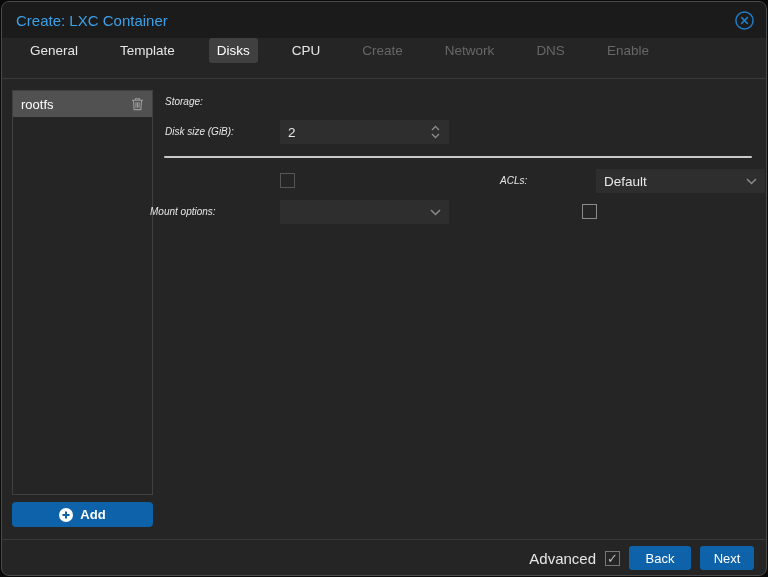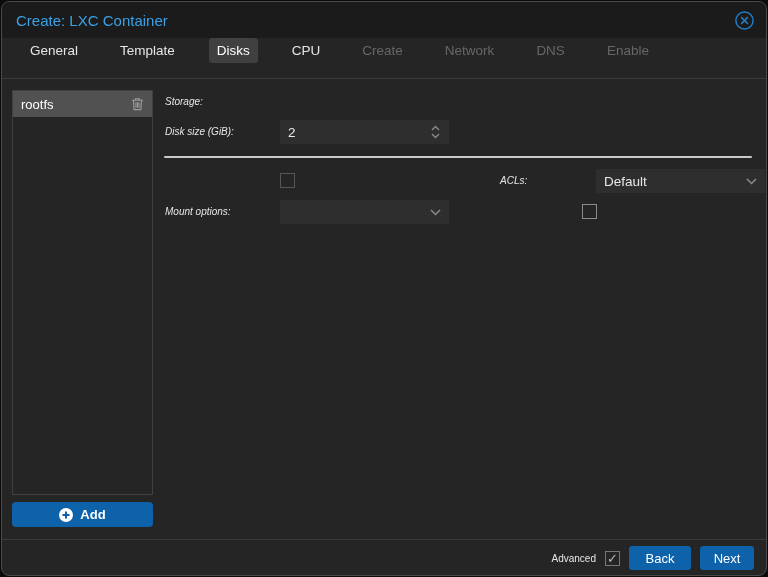--- a/index.html
+++ b/index.html
@@ -38,21 +38,21 @@
   .field .val{flex:1;white-space:nowrap;overflow:hidden;}
   .divider{position:absolute;left:162px;top:154px;width:588px;height:2px;
            background:#c9c9c9;border-radius:1px;}
   .chk{position:absolute;width:15px;height:15px;border:1px solid #8b8b8b;background:transparent;
        display:flex;align-items:center;justify-content:center;color:#b9b9b9;
        font-size:13px;line-height:15px;}
   .chk.disabled{border-color:#565656;}
   
   .footer-line{position:absolute;left:0;right:0;top:537px;height:1px;background:#3a3a3a;}
   .footer{position:absolute;right:12px;top:544px;display:flex;align-items:center;gap:9px;}
-  .adv-label{color:#e6e6e6;font-size:10px;}
+  .adv-label{color:#e6e6e6;font-size:15px;}
   .btn{height:24px;background:#0d62a9;border-radius:3px;color:#fff;font-size:13px;
        display:flex;align-items:center;justify-content:center;cursor:pointer;padding:0 2px;}
   .chk.footer-chk{position:static;}
   .chev{flex:none;}
 </style>
 </head>
 <body>
 
 <div class="dialog">
 
@@ -109,21 +109,21 @@
   <div class="chk disabled" style="left:278px;top:171px;"></div>
 
   <span class="lbl" style="left:492px;top:167px;margin-left:6px;">ACLs:</span>
   <div class="field" style="left:578px;top:167px;margin-left:16px;">
     <span class="val">Default</span>
     <svg class="chev" width="11" height="7" viewBox="0 0 11 7">
       <path d="M1 1 L5.5 5.5 L10 1" stroke="#8a8a8a" stroke-width="1.5" fill="none"></path>
     </svg>
   </div>
 
-  <span class="lbl" style="left:163px;top:198px;text-align:right;">Mount options:</span>
+  <span class="lbl" style="left:148px;top:198px;text-align:right;">Mount options:</span>
   <div class="field" style="left:278px;top:198px;">
     <span class="val"></span>
     <svg class="chev" width="11" height="7" viewBox="0 0 11 7">
       <path d="M1 1 L5.5 5.5 L10 1" stroke="#8a8a8a" stroke-width="1.5" fill="none"></path>
     </svg>
   </div>
 
   <div class="chk" style="left:580px;top:202px;"></div>
 
   <div class="footer-line"></div>

